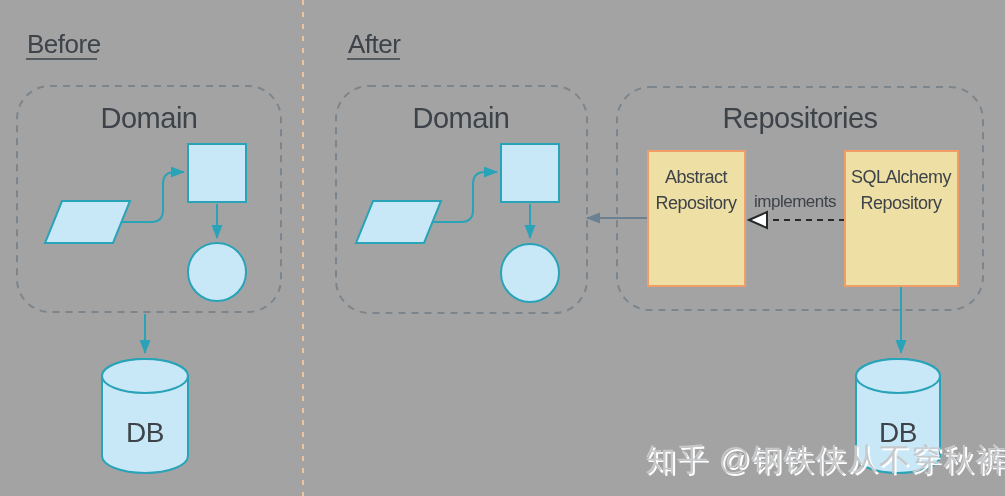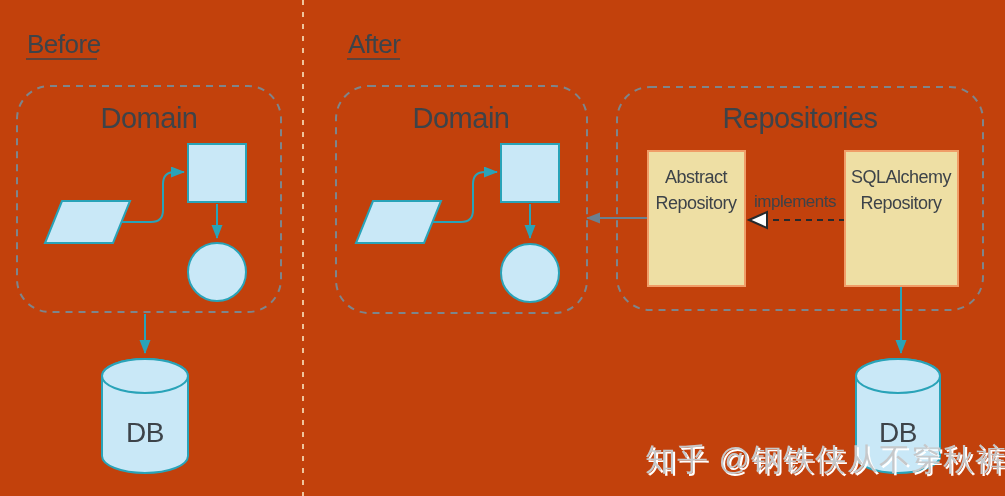--- a/index.html
+++ b/index.html
@@ -1,20 +1,20 @@
 <!DOCTYPE html>
 <html><head>
 <meta charset="utf-8">
 <style>
   html, body { margin: 0; padding: 0; background: #ffffff; }
   .stage {
     position: relative;
     width: 1005px;
     height: 496px;
-    background: #c2410c;
+    background: #a3a3a3;
     overflow: hidden;
     font-family: "Liberation Sans", sans-serif;
   }
   svg { display: block; }
 
   
   .blue-shape { fill: #c9e8f7; stroke: #29a3b8; stroke-width: 2; }
   .teal-line  { fill: none; stroke: #29a3b8; stroke-width: 2; }
   .dashed-box { fill: none; stroke: #7d858c; stroke-width: 2; stroke-dasharray: 7 6; }
   .tan-box    { fill: #eedfa4; stroke: #f09d68; stroke-width: 2; }

